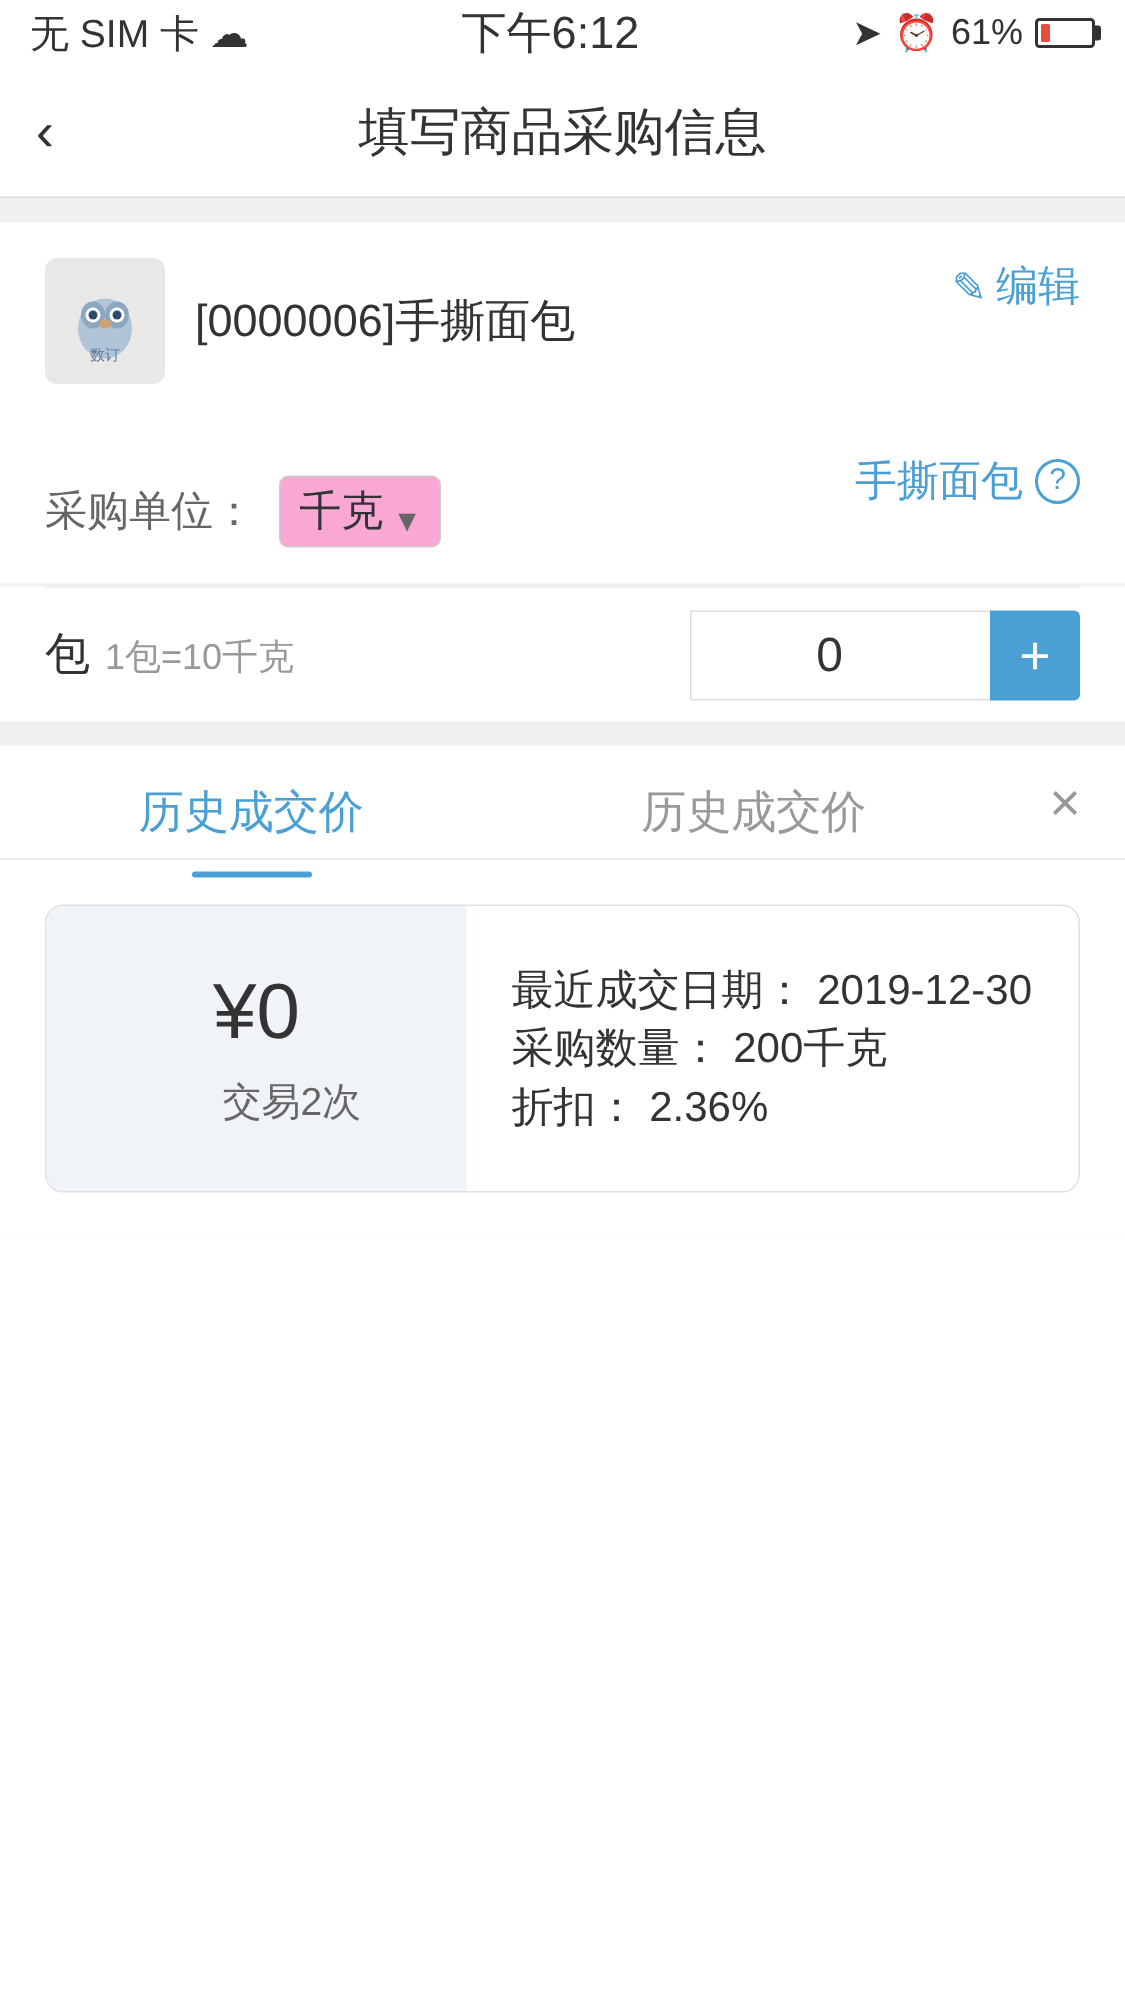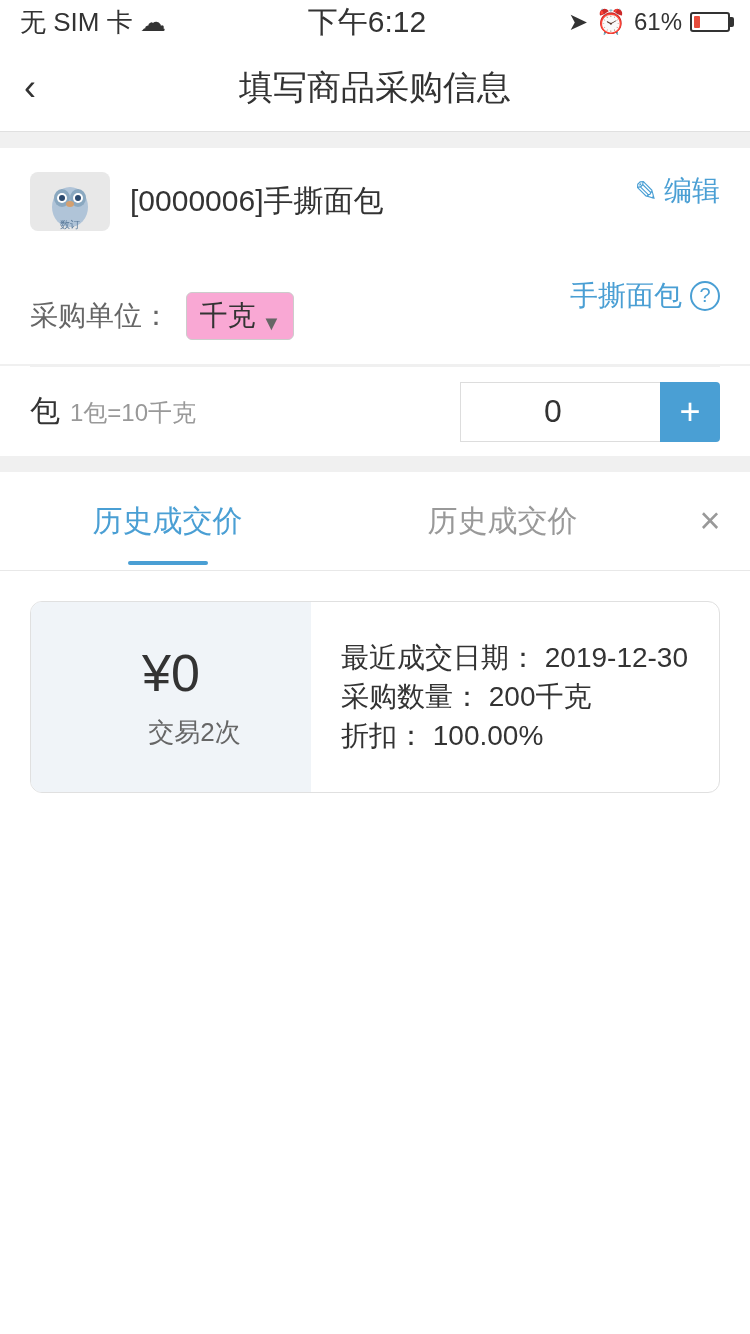--- a/index.html
+++ b/index.html
@@ -102,21 +102,21 @@
       justify-content: space-between;
       margin-bottom: 20px;
     }
     .product-left {
       display: flex;
       align-items: center;
       gap: 20px;
     }
     .product-thumbnail {
       width: 80px;
-      height: 59px;
+      height: 84px;
       background: #e8e8e8;
       border-radius: 8px;
       display: flex;
       align-items: center;
       justify-content: center;
       overflow: hidden;
     }
     .product-name {
       font-size: 30px;
       color: #333;
@@ -233,24 +233,23 @@
       border-radius: 0 4px 4px 0;
     }
 
     
     .bottom-panel {
       background: #fff;
       margin-top: 16px;
     }
     .tabs-row {
       display: flex;
-      align-items: center;
       border-bottom: 1px solid #e8e8e8;
       position: relative;
-      height: 99px;
+      height: 76px;
     }
     .tab-item {
       flex: 1;
       display: flex;
       flex-direction: column;
       align-items: center;
       justify-content: center;
       height: 88px;
       cursor: pointer;
       position: relative;
@@ -436,20 +435,20 @@
         <div class="price-detail-row">
           <span class="price-detail-label">最近成交日期：</span>
           <span class="price-detail-value">2019-12-30</span>
         </div>
         <div class="price-detail-row">
           <span class="price-detail-label">采购数量：</span>
           <span class="price-detail-value">200千克</span>
         </div>
         <div class="price-detail-row">
           <span class="price-detail-label">折扣：</span>
-          <span class="price-detail-value">100.00%</span>
+          <span class="price-detail-value">2.36%</span>
         </div>
       </div>
     </div>
   </div>
 </div>
 
 <div class="white-fill"></div>
 
 </body></html>

